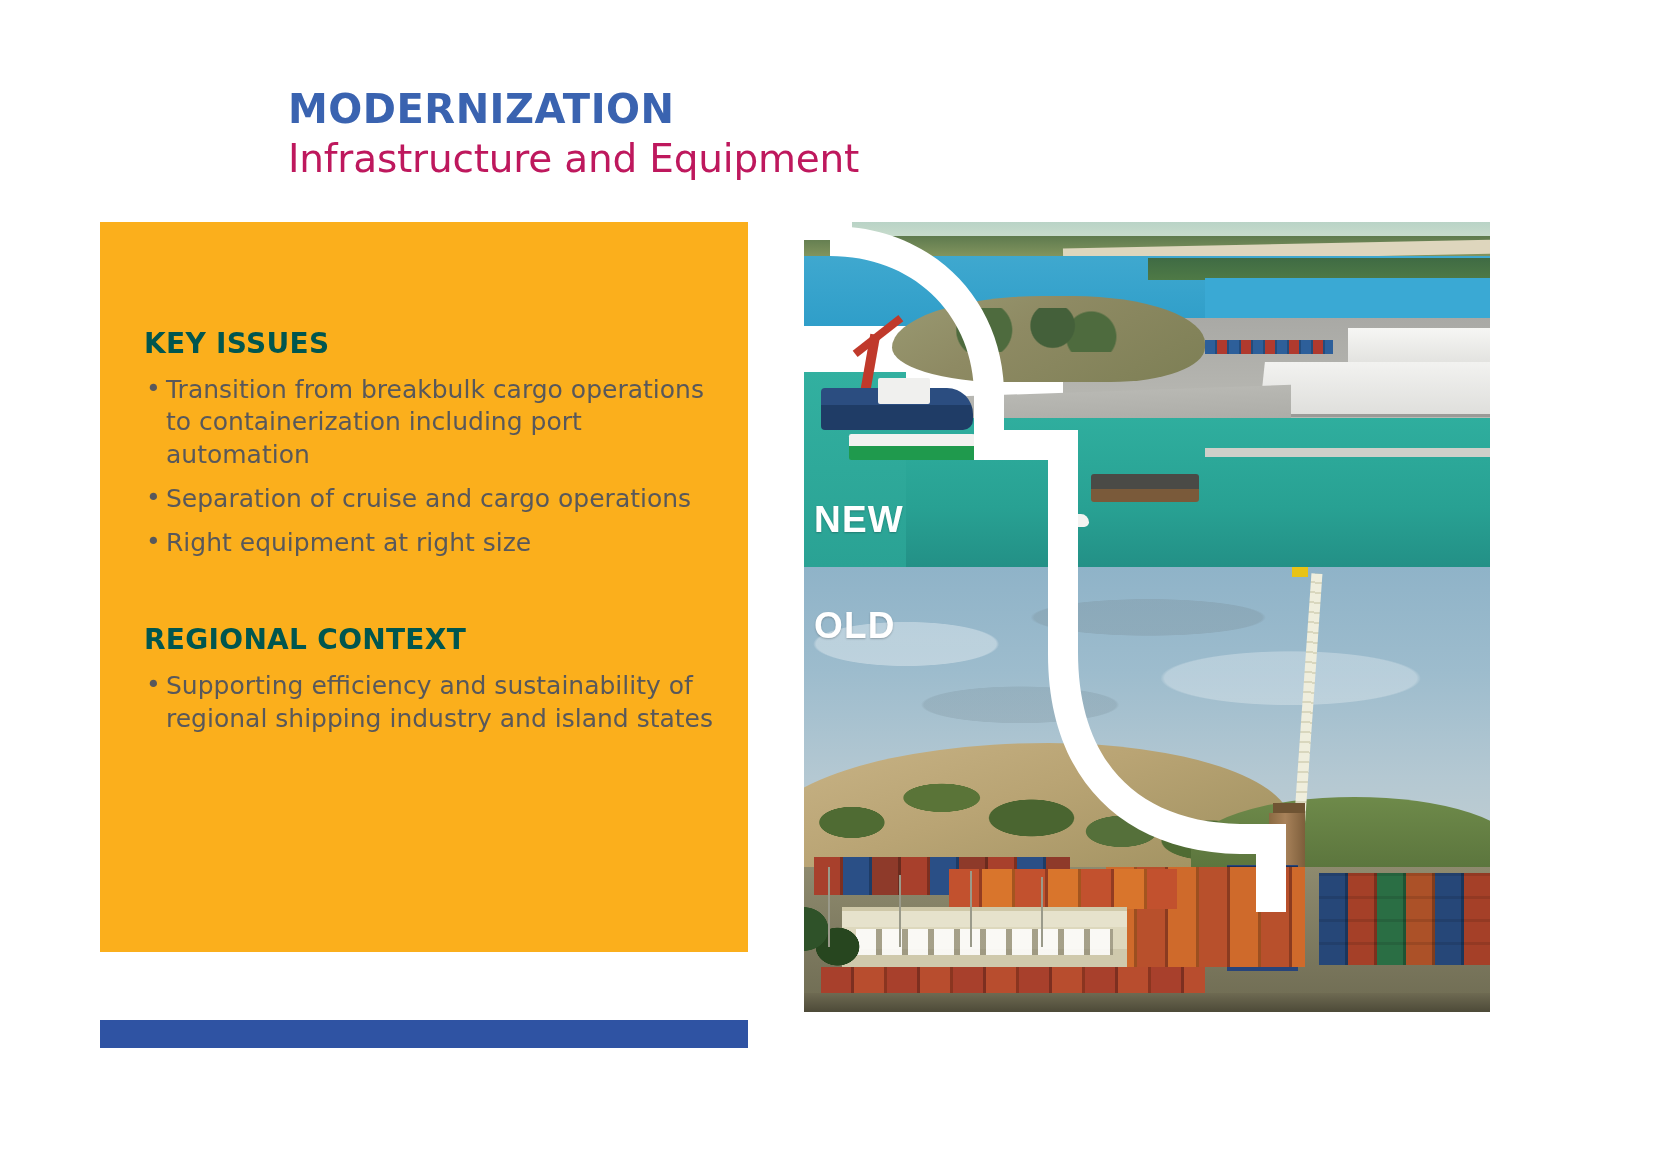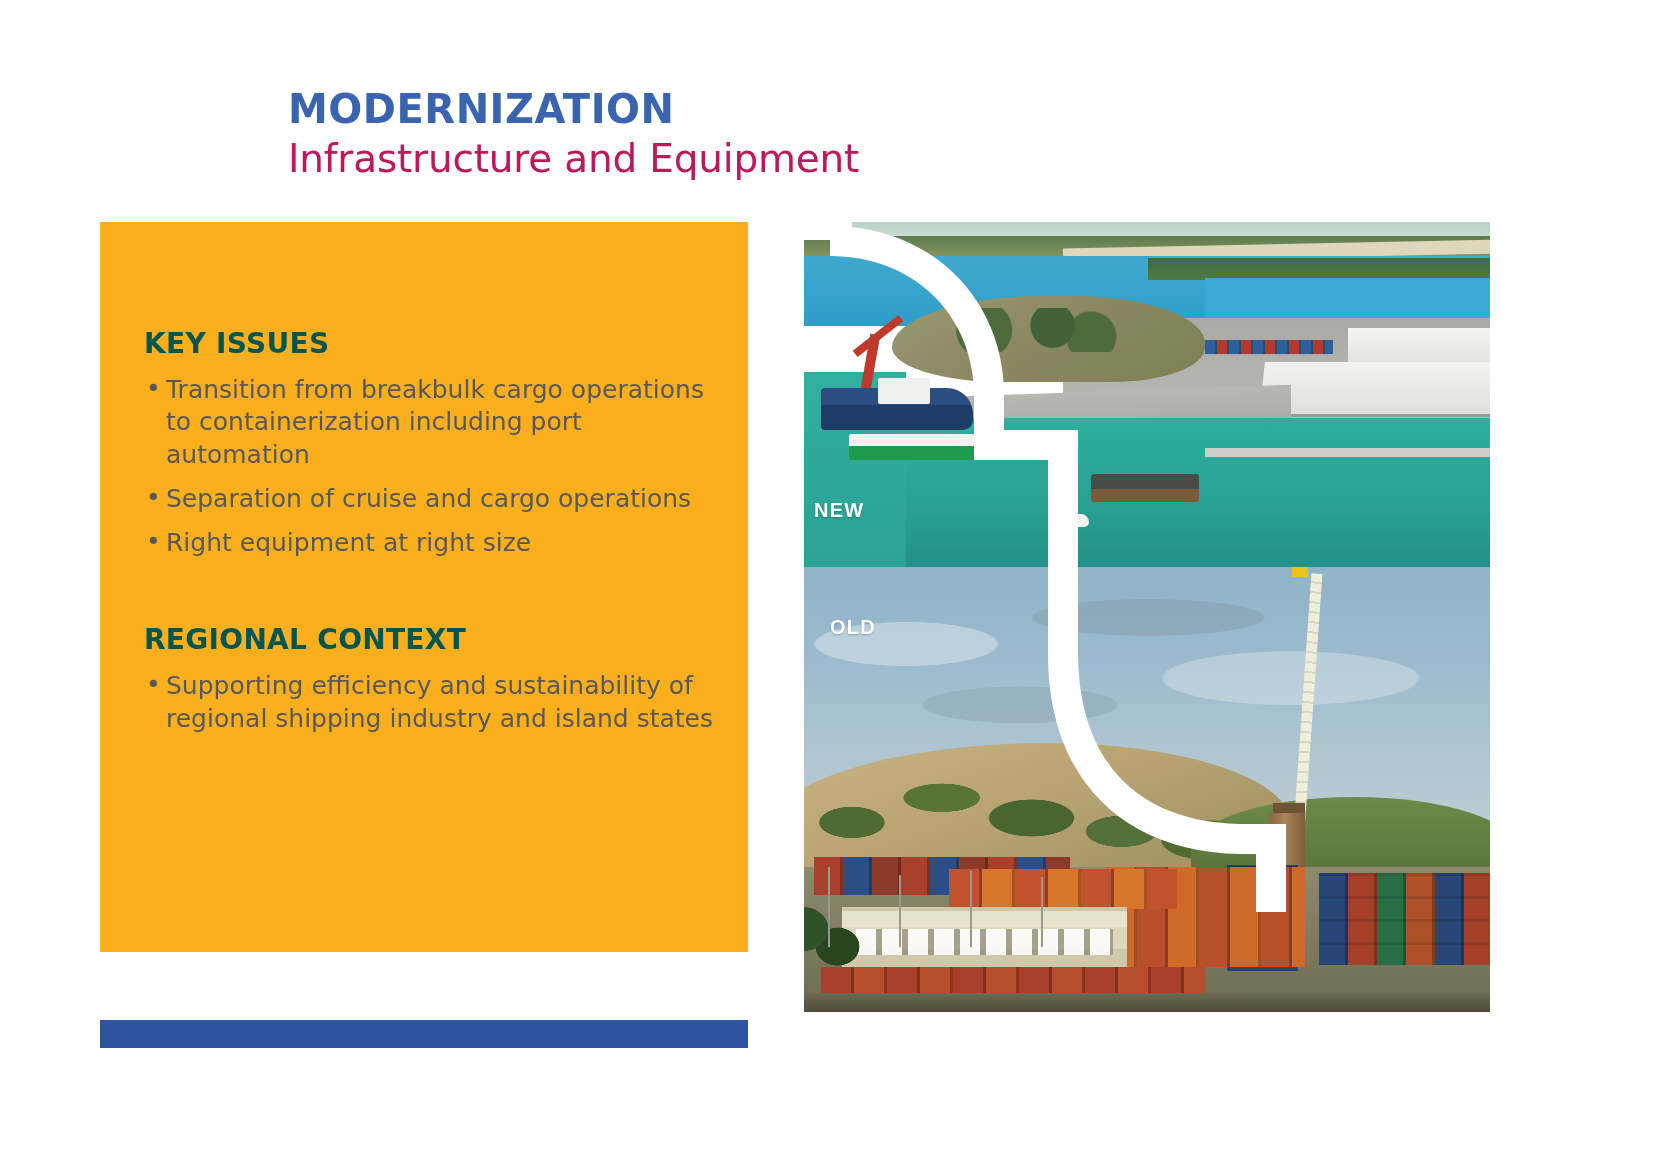--- a/index.html
+++ b/index.html
@@ -358,28 +358,28 @@
       linear-gradient(#9a9a8a,#9a9a8a) 7% 0/2px 80px no-repeat,
       linear-gradient(#9a9a8a,#9a9a8a) 17% 8px/2px 72px no-repeat,
       linear-gradient(#9a9a8a,#9a9a8a) 27% 4px/2px 76px no-repeat,
       linear-gradient(#9a9a8a,#9a9a8a) 37% 10px/2px 70px no-repeat;
   }
 
   .photo-label {
     position: absolute;
     font-family: "Liberation Sans", sans-serif;
     font-weight: bold;
-    font-size: 20px;
+    font-size: 37px;
     color: #ffffff;
     letter-spacing: 1.2px;
     z-index: 20;
     text-shadow: 0 1px 2px rgba(0,0,0,.25);
   }
   .label-new { left: 36px; top: 277px; }
-  .label-old { left: 36px; top: 394px; margin-left: 16px; }
+  .label-old { left: 36px; top: 383px; }
 
   
   .swoosh {
     position: absolute;
     left: 778px;
     top: 222px;
     width: 712px;
     height: 790px;
     z-index: 30;
     pointer-events: none;

